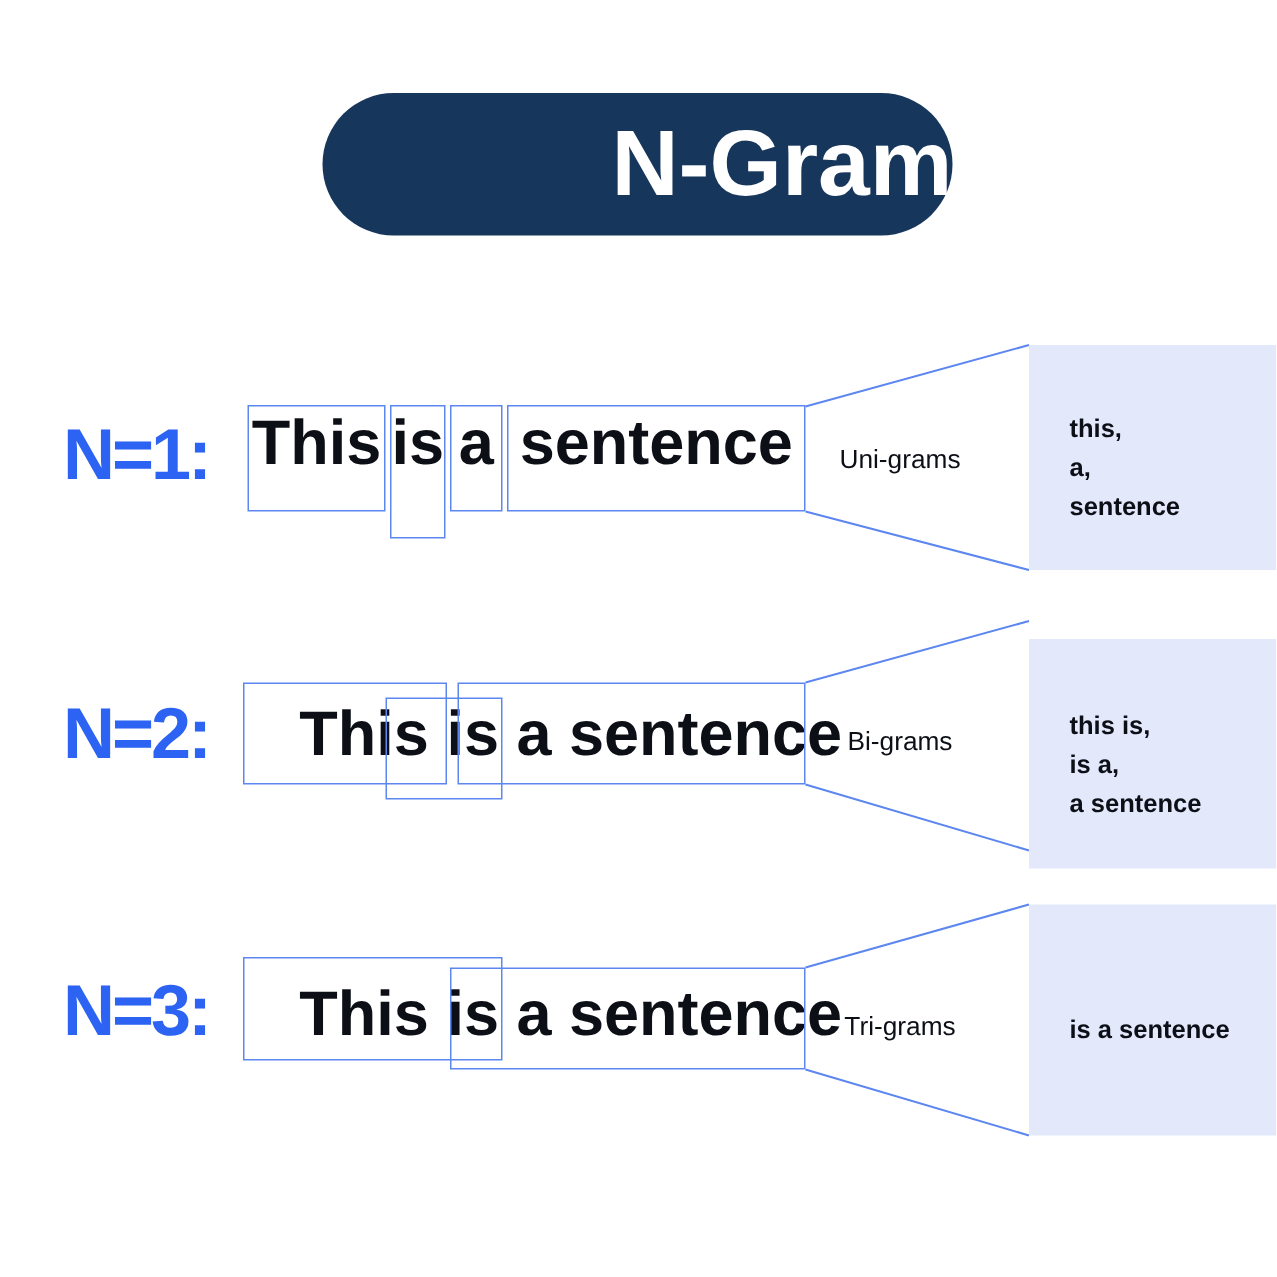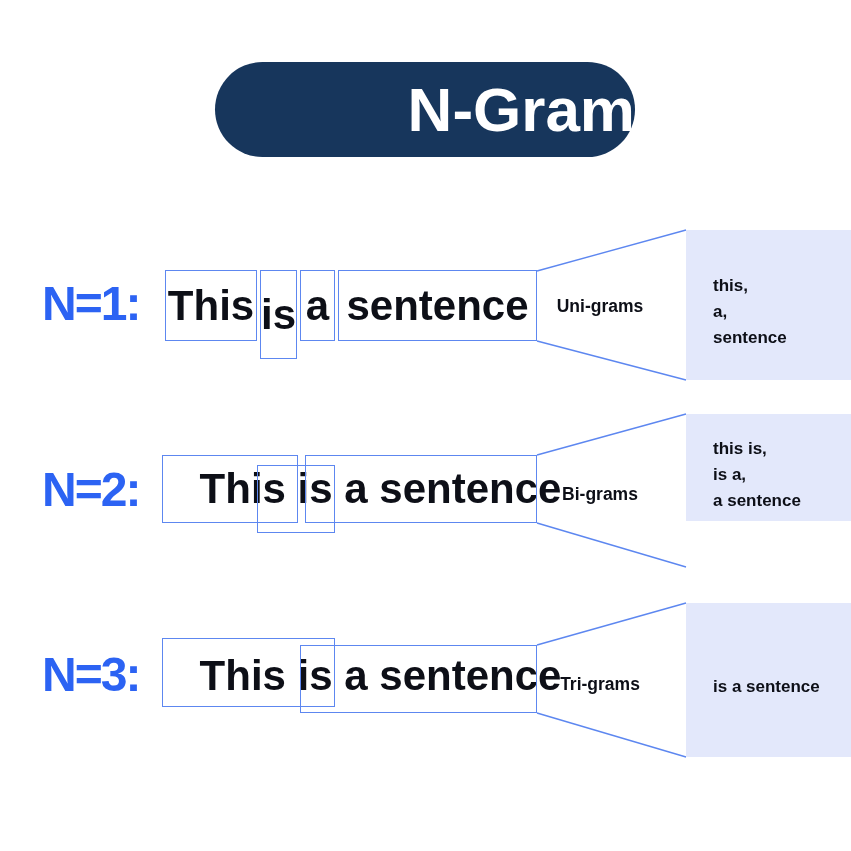--- a/index.html
+++ b/index.html
@@ -20,33 +20,33 @@
 
   .row-label {
     position:absolute; left:42px; line-height:48px;
     color:var(--accent-blue,#2c63f3); font-size:48px; font-weight:700; letter-spacing:-2px;
     white-space:nowrap;
   }
 
   .wbox {
     position:absolute; box-sizing:border-box;
     border:1.5px solid var(--line-blue,#5d87f0);
-    display:flex; align-items:center; justify-content:center;
+    display:flex; justify-content:center;
   }
   .wtxt, .sentence {
     color:var(--text-dark,#0d0f17); font-size:42px; font-weight:700; white-space:nowrap;
   }
   .sentence {
     position:absolute; left:162px; width:375px;
     display:flex; align-items:center; justify-content:center;margin-left:31px;
   }
 
   .gram-label {
     position:absolute; left:530px; width:140px; text-align:center;
-    font-size:17.5px; font-weight:700; color:var(--text-dark,#0d0f17); line-height:17.5px;
+    font-size:17.5px; font-weight:400; color:var(--text-dark,#0d0f17); line-height:17.5px;
     white-space:nowrap;
   }
 
   .panel {
     position:absolute; left:686px; width:165px; box-sizing:border-box;
     background:var(--panel-bg,#e3e8fb);
     display:flex; flex-direction:column; justify-content:center;
     padding:14px 4px 0 27px;
   }
   .panel span {
@@ -98,21 +98,21 @@
   <div class="row-label" style="top:466px">N=2:</div>
 
   <div class="sentence" style="top:455px;height:68px">This is a sentence</div>
 
   <div class="wbox" style="left:162px;top:455px;width:136px;height:68px"></div>
   <div class="wbox" style="left:257px;top:465px;width:78px;height:68px"></div>
   <div class="wbox" style="left:305px;top:455px;width:232px;height:68px"></div>
 
   <div class="gram-label" style="top:486px">Bi-grams</div>
 
-  <div class="panel" style="top:414px;height:107px">
+  <div class="panel" style="top:426px;height:153px">
     <span>this is,</span>
     <span>is a,</span>
     <span>a sentence</span>
   </div>
 
   <div class="row-label" style="top:651px">N=3:</div>
 
   <div class="sentence" style="top:642px;height:68px">This is a sentence</div>
 
   <div class="wbox" style="left:162px;top:638px;width:173px;height:69px"></div>

